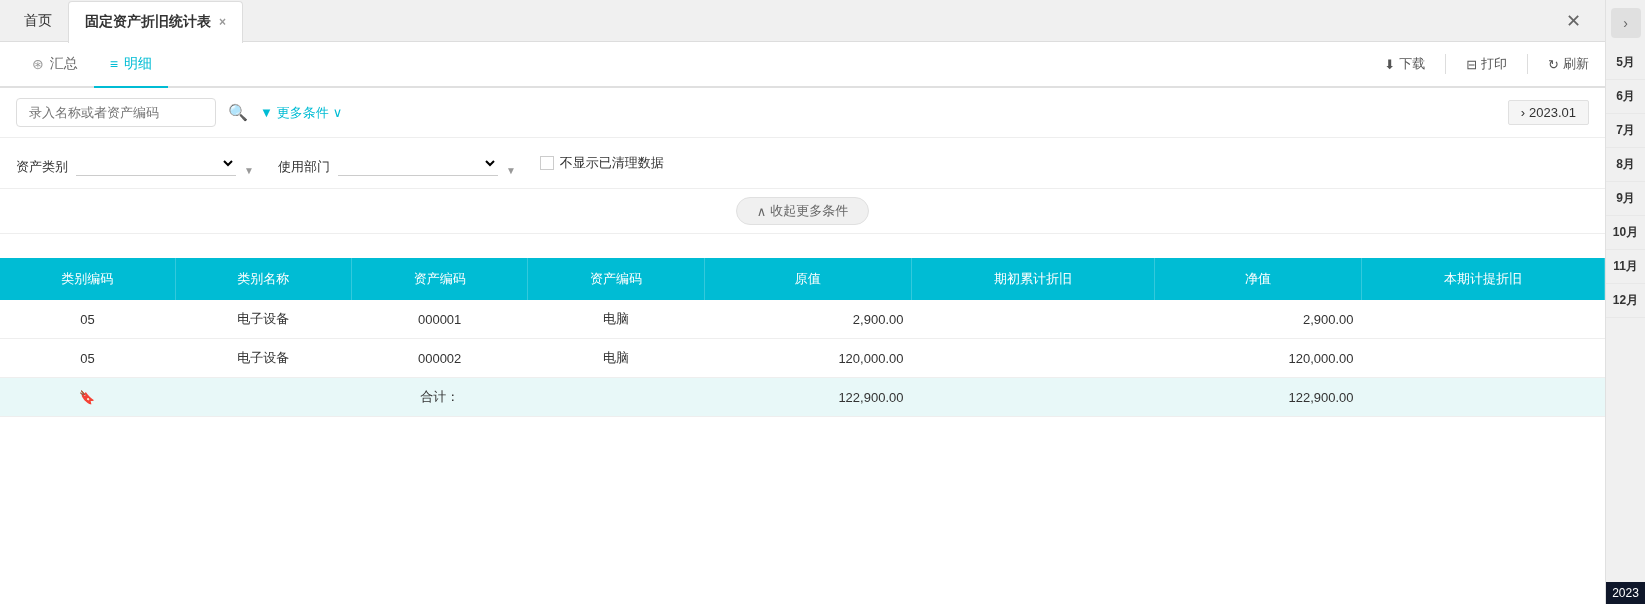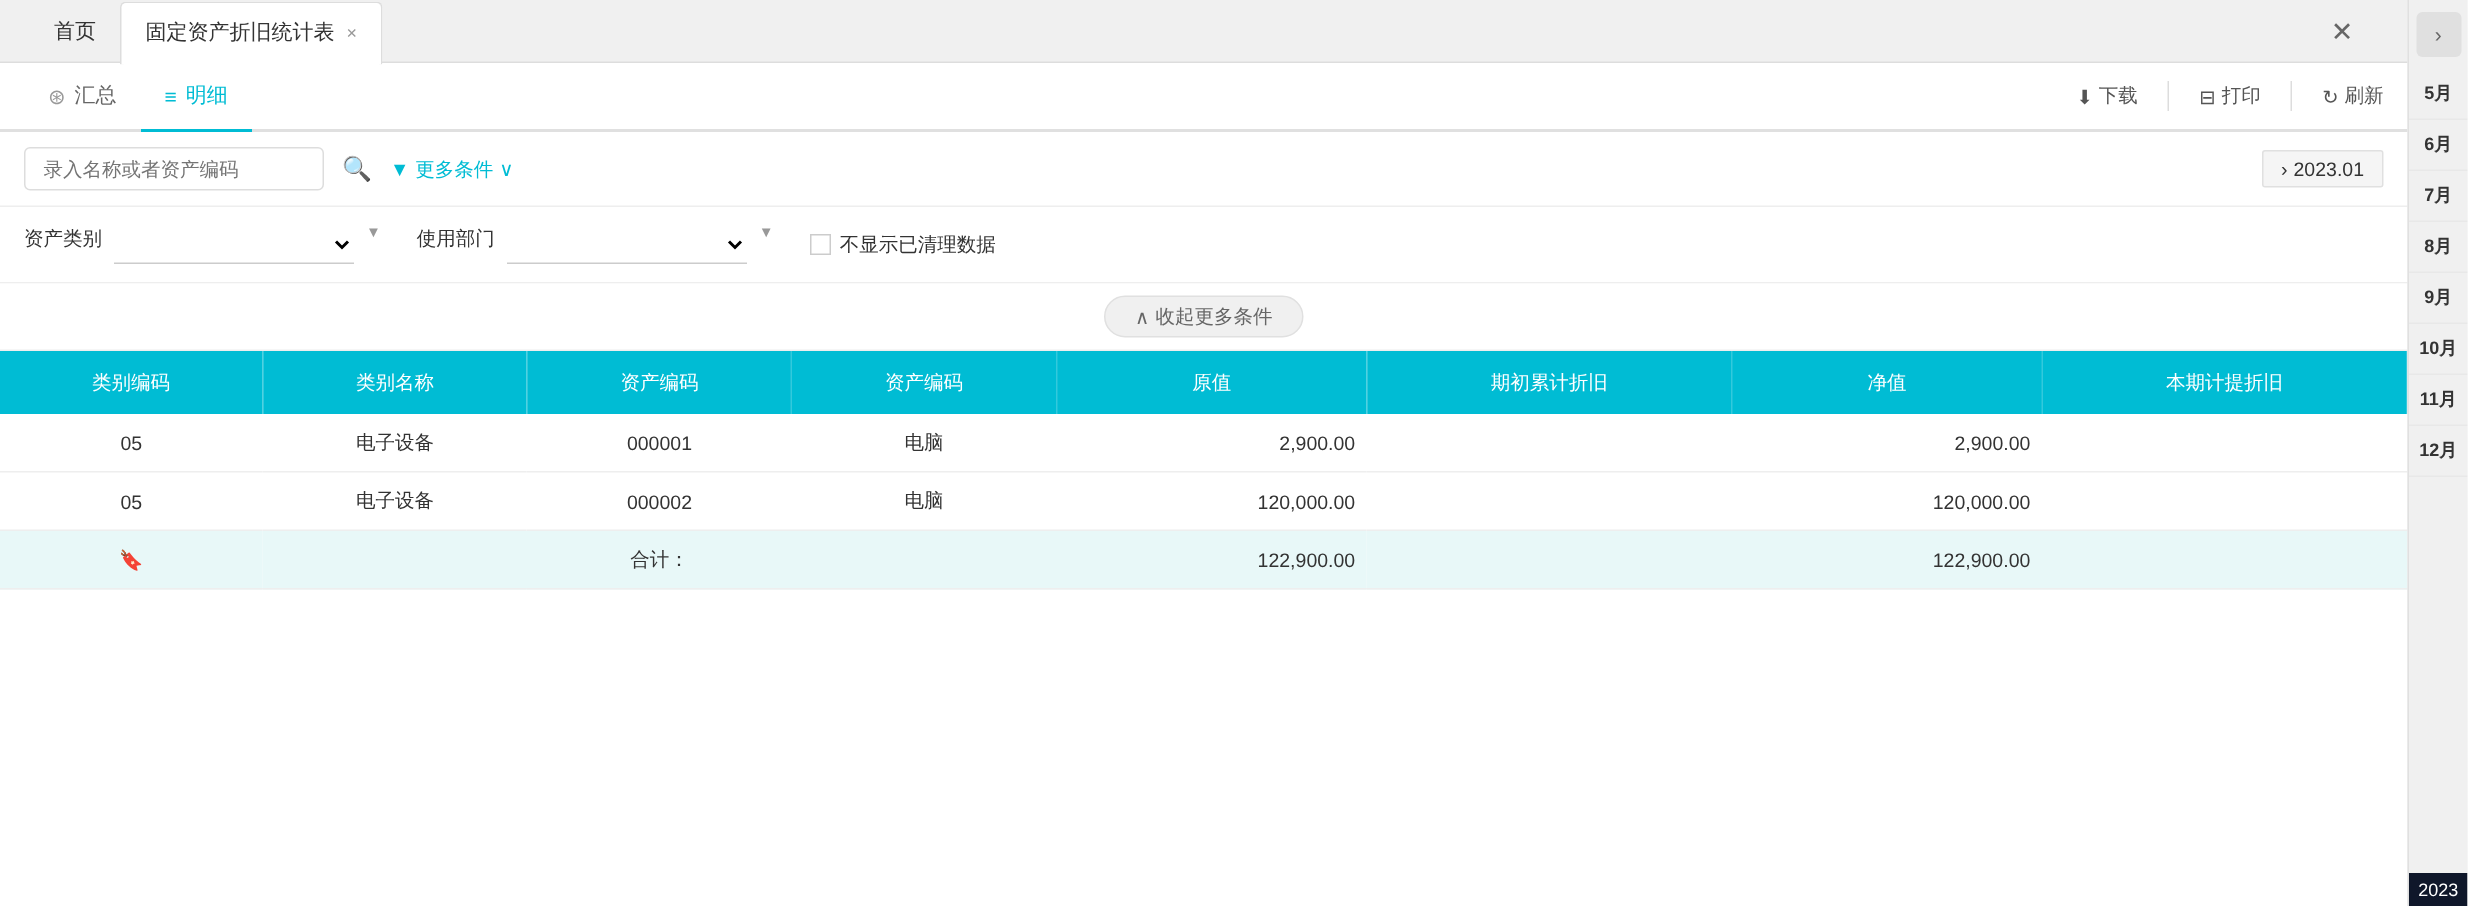--- a/index.html
+++ b/index.html
@@ -2,23 +2,23 @@
 <html><head>
   <meta charset="utf-8">
   <style>
     * { box-sizing: border-box; margin: 0; padding: 0; }
     body { font-family: 'Microsoft YaHei', Arial, sans-serif; font-size: 13px; background: #f0f0f0; width: 1645px; height: 604px; overflow: hidden; display: flex; flex-direction: row; }
 
     
     .main-content { flex: 1; display: flex; flex-direction: column; background: #f5f5f5; }
 
     
-    .tab-bar { display: flex; align-items: center; background: #f0f0f0; border-bottom: 1px solid #ddd; height: 42px; padding: 0 20px; }
+    .tab-bar { display: flex; align-items: center; background: #f0f0f0; border-bottom: 1px solid #ddd; height: 42px; padding: 0 8px; }
     .tab-home { padding: 0 16px; height: 42px; display: flex; align-items: center; color: #333; font-size: 14px; cursor: pointer; }
-    .tab-active { background: #fff; border-top: 1px solid #ddd; border-left: 1px solid #ddd; border-right: 1px solid #ddd; border-bottom: none; border-radius: 4px 4px 0 0; padding: 0 16px; height: 42px; display: flex; align-items: center; color: #333; font-size: 14px; cursor: pointer; position: relative; top: 1px; }
+    .tab-active { background: #fff; border-top: 1px solid #ddd; border-left: 1px solid #ddd; border-right: 1px solid #ddd; border-bottom: none; border-radius: 4px 4px 0 0; padding: 0 16px; height: 42px; display: flex; align-items: center; color: #333; font-size: 14px; cursor: pointer; position: relative; top: 1px; font-weight: bold; }
     .tab-close { margin-left: 8px; color: #999; font-size: 12px; cursor: pointer; }
     .close-btn-top { margin-left: auto; padding: 8px 16px; font-size: 18px; color: #666; cursor: pointer; }
 
     
     .sub-toolbar { display: flex; align-items: center; background: #fff; border-bottom: 2px solid #e0e0e0; height: 46px; padding: 0 16px; }
     .sub-tab { display: flex; align-items: center; gap: 6px; padding: 0 16px; height: 46px; cursor: pointer; color: #666; font-size: 14px; }
     .sub-tab.active { color: #00bcd4; border-bottom: 2px solid #00bcd4; margin-bottom: -2px; }
 
     .toolbar-actions { margin-left: auto; display: flex; align-items: center; gap: 20px; color: #555; font-size: 13px; }
     .toolbar-action { display: flex; align-items: center; gap: 4px; cursor: pointer; }
@@ -26,37 +26,37 @@
     
     .filter-bar { background: #fff; padding: 10px 16px; display: flex; align-items: center; gap: 12px; border-bottom: 1px solid #eee; }
     .search-input { border: 1px solid #ddd; border-radius: 4px; padding: 6px 12px; width: 200px; font-size: 13px; color: #999; outline: none; }
     .search-icon-btn { color: #999; font-size: 16px; cursor: pointer; }
     .more-conditions { color: #00bcd4; font-size: 13px; cursor: pointer; display: flex; align-items: center; gap: 4px; }
     .date-badge { margin-left: auto; background: #f5f5f5; border: 1px solid #e0e0e0; padding: 4px 12px; font-size: 13px; color: #333; border-radius: 2px; display: flex; align-items: center; gap: 4px; }
 
     
     .advanced-filter { background: #fff; padding: 12px 16px; border-bottom: 1px solid #eee; display: flex; flex-direction: column; gap: 12px; }
     .filter-row { display: flex; align-items: center; gap: 24px; }
-    .filter-item { display: flex; align-items: flex-start; gap: 8px; }
+    .filter-item { display: flex; align-items: flex-end; gap: 8px; }
     .filter-label { color: #333; font-size: 13px; white-space: nowrap; }
     .filter-select { border: none; border-bottom: 1px solid #ccc; padding: 4px 8px; font-size: 13px; width: 160px; background: transparent; outline: none; cursor: pointer; }
     .filter-select-arrow { color: #999; font-size: 10px; }
     .checkbox-item { display: flex; align-items: center; gap: 6px; }
     .checkbox-box { width: 14px; height: 14px; border: 1px solid #ccc; display: inline-block; }
     .btn-query { background: #8dc21f; color: #fff; border: none; border-radius: 4px; padding: 8px 32px; font-size: 14px; cursor: pointer; }
     .btn-reset { background: #fff; color: #8dc21f; border: 1px solid #8dc21f; border-radius: 4px; padding: 8px 32px; font-size: 14px; cursor: pointer; }
     .action-buttons { margin-left: auto; display: flex; flex-direction: column; gap: 8px; }
 
     
     .collapse-row { display: flex; justify-content: center; padding: 8px 0; background: #fff; border-bottom: 1px solid #eee; }
     .collapse-btn { background: #f0f0f0; border: 1px solid #e0e0e0; border-radius: 16px; padding: 4px 20px; font-size: 13px; color: #666; cursor: pointer; display: flex; align-items: center; gap: 4px; }
 
     
     .table-wrapper { flex: 1; overflow: auto; background: #fff; }
-    table { width: 100%; border-collapse: collapse; }
+    table { width: 100%; border-collapse: collapse; margin-top: 24px; }
     thead tr { background: #00bcd4; color: #fff; }
     thead th { padding: 12px 8px; text-align: center; font-size: 13px; font-weight: normal; border-right: 1px solid rgba(255,255,255,0.2); }
     tbody tr { border-bottom: 1px solid #eee; }
     tbody td { padding: 10px 8px; text-align: center; font-size: 13px; color: #333; }
     .total-row { background: #e8f8f8; }
     .total-row td { font-size: 13px; color: #333; }
 
     
     .right-sidebar { width: 40px; background: #f0f0f0; display: flex; flex-direction: column; align-items: center; border-left: 1px solid #e0e0e0; }
     .sidebar-arrow { width: 30px; height: 30px; background: #e0e0e0; border-radius: 4px; display: flex; align-items: center; justify-content: center; margin: 8px auto; cursor: pointer; color: #666; font-size: 14px; }

